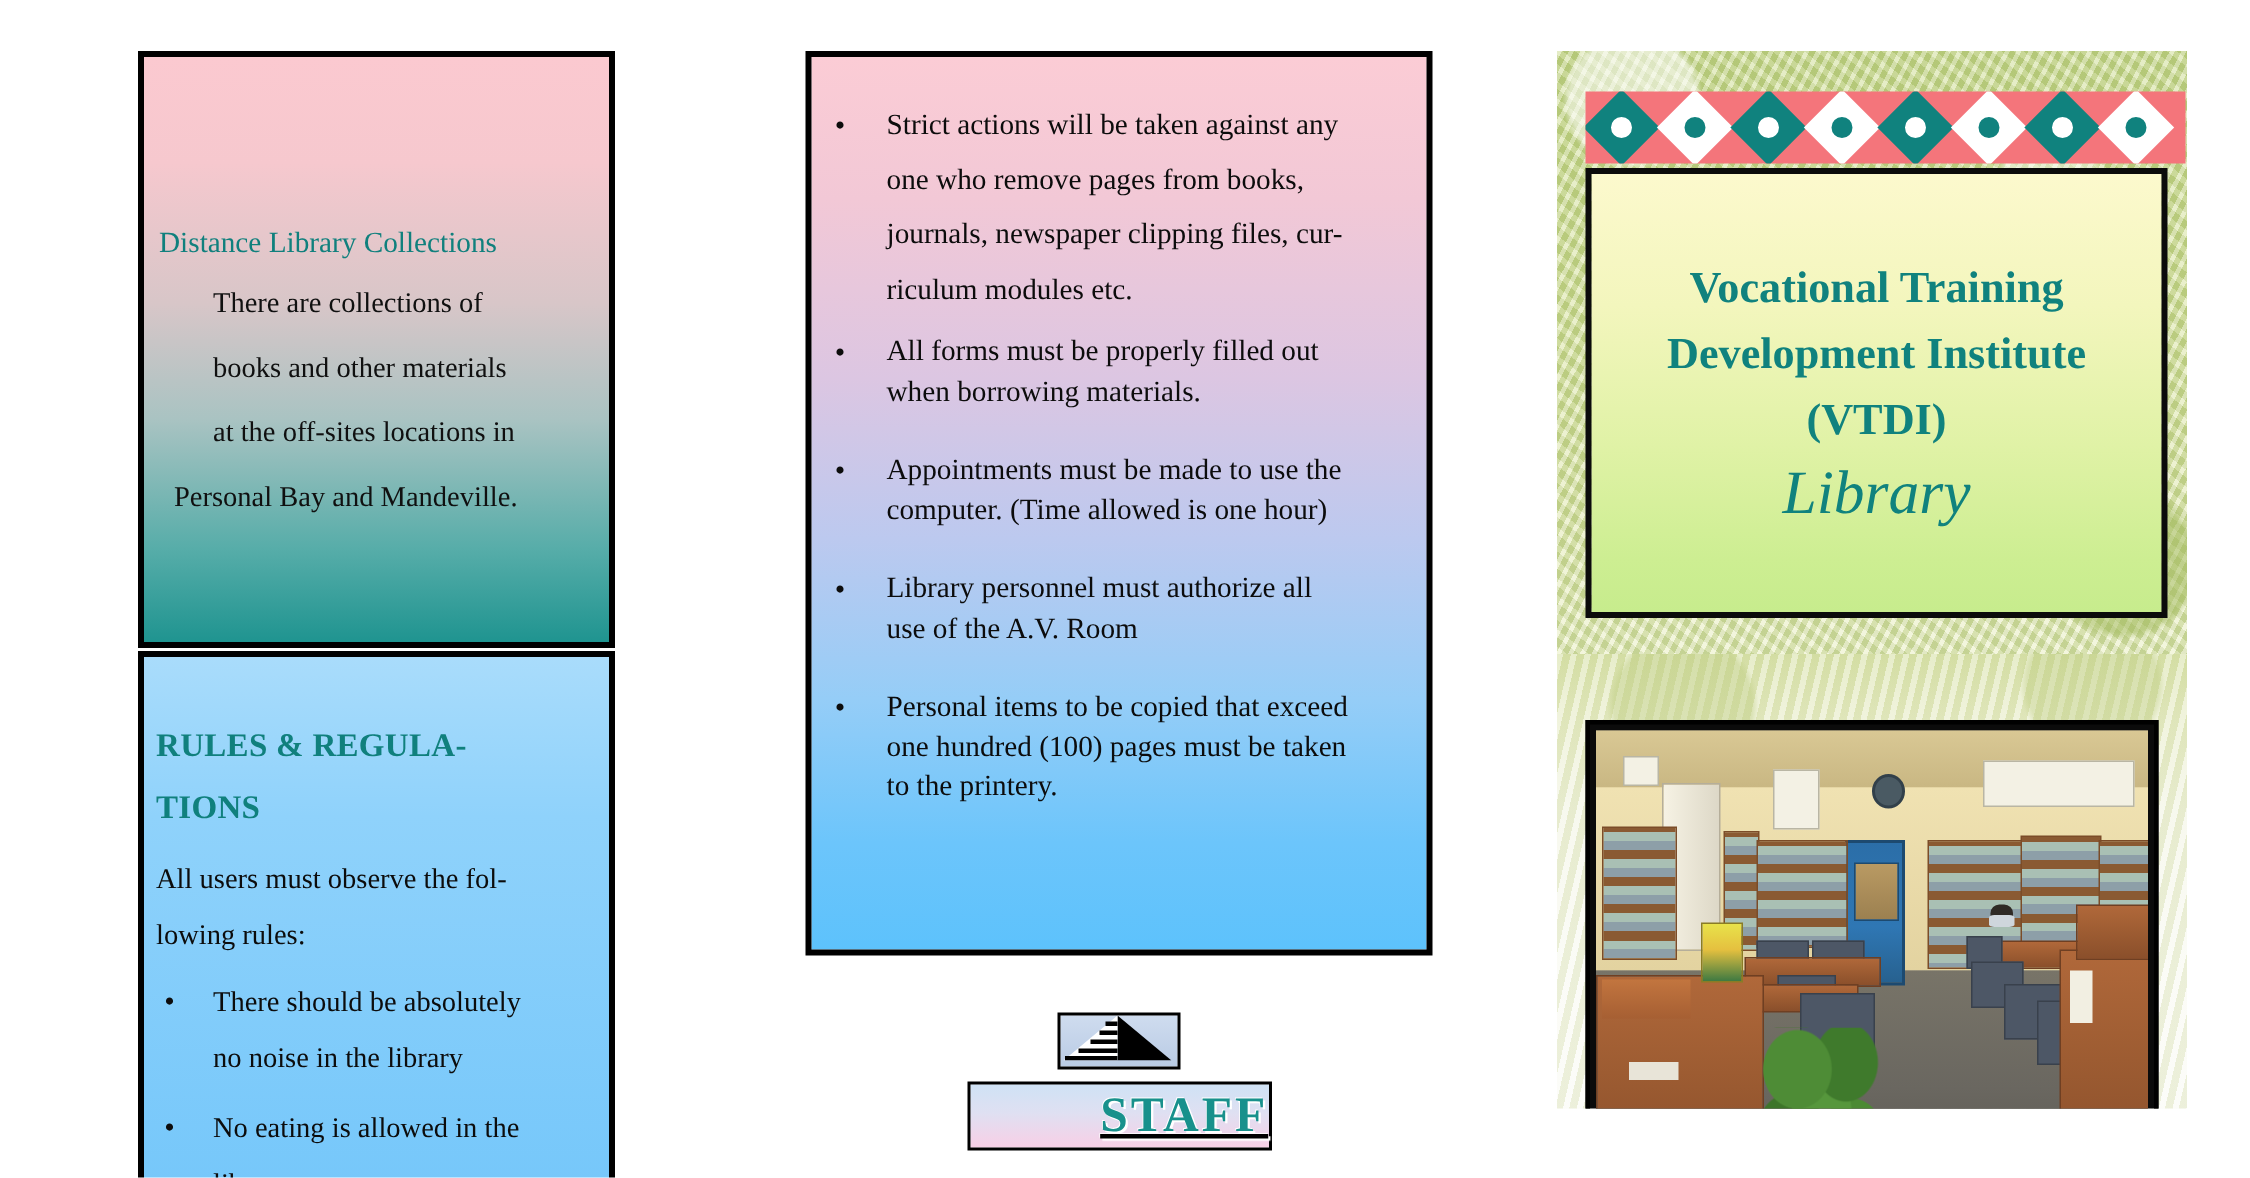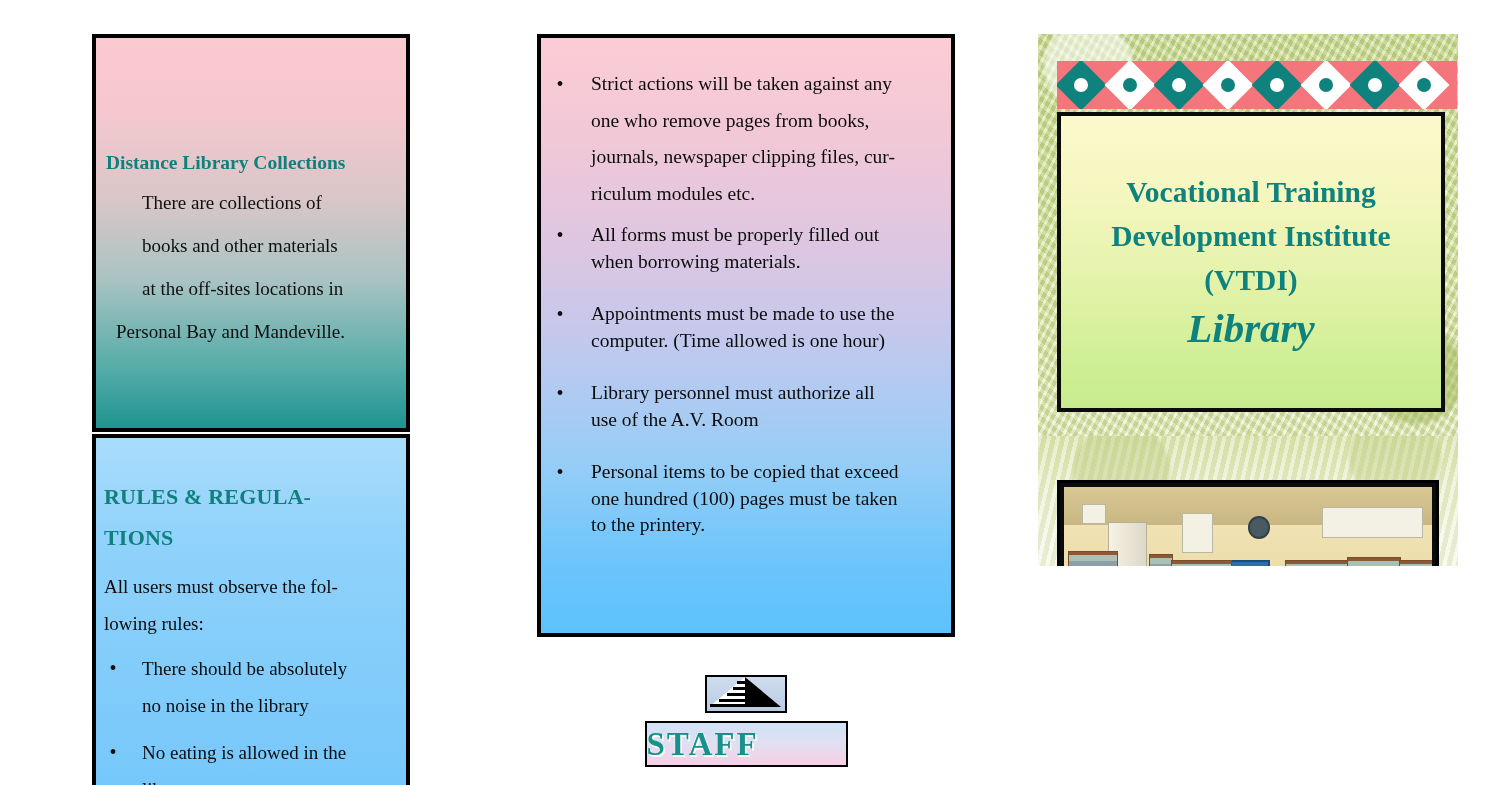--- a/index.html
+++ b/index.html
@@ -39,21 +39,21 @@
         #a9c3c2 62%,
         #57ada9 84%,
         #1f9490 100%);
   }
   #distance-collections-panel .inner {
     padding: 112px 6px 0 4px;
   }
 
   .heading-teal {
     color: #10807d;
-    font-weight: bold;
+    font-weight: normal;
     font-size: 19.5px;
     line-height: 1.3;
     margin: 0 0 6px 6px;
   }
 
   .body-line {
     color: #101010;
     font-size: 19px;
     line-height: 31px;
     margin: 12px;
@@ -158,21 +158,22 @@
   }
   li.spaced-lines { line-height: 36.5px; margin-bottom: 10px; }
   li.tight-lines  { line-height: 26.5px; margin-bottom: 26px; }
 
   
   #staff-block {
     position: absolute;
     left: 0;
     top: 641px;
     width: 418px;
-    text-align: left;
+    text-align: right;
+    text-decoration: underline;
   }
   #stairs-icon-box {
     display: block;
     margin: 0 auto;
     width: 78px;
     height: 34px;
     border: 2px solid #000000;
     background: linear-gradient(to bottom, #cfdcef 0%, #b9cbe4 100%);
     position: relative;
     overflow: hidden;
@@ -193,21 +194,21 @@
     letter-spacing: 2px;
     text-shadow: 1.5px 1.5px 0 #ffffff, -0.5px -0.5px 0 #ffffff;
   }
 
   
   #right-column {
     position: absolute;
     left: 1038px;
     top: 34px;
     width: 420px;
-    height: 532px;
+    height: 705px;
     overflow: hidden;
   }
   #right-texture-top {
     position: absolute;
     left: 0; top: 0;
     width: 420px; height: 402px;
     background:
       radial-gradient(circle at 12% 8%, rgba(255,255,255,0.55) 0 8%, rgba(0,0,0,0) 9%),
       radial-gradient(circle at 78% 22%, rgba(255,255,255,0.45) 0 7%, rgba(0,0,0,0) 8%),
       radial-gradient(circle at 40% 70%, rgba(255,255,255,0.35) 0 11%, rgba(0,0,0,0) 12%),
@@ -272,21 +273,21 @@
   #title-box .t-line {
     color: #10827e;
     font-weight: bold;
     font-size: 29.5px;
     line-height: 44px;
     text-align: center;
     white-space: nowrap;
   }
   #title-box .t-library {
     color: #10827e;
-    font-weight: bold;
+    font-weight: normal;
     font-style: italic;
     font-size: 41px;
     line-height: 52px;
   }
 
   
   #photo-frame {
     position: absolute;
     left: 19px;
     top: 446px;

